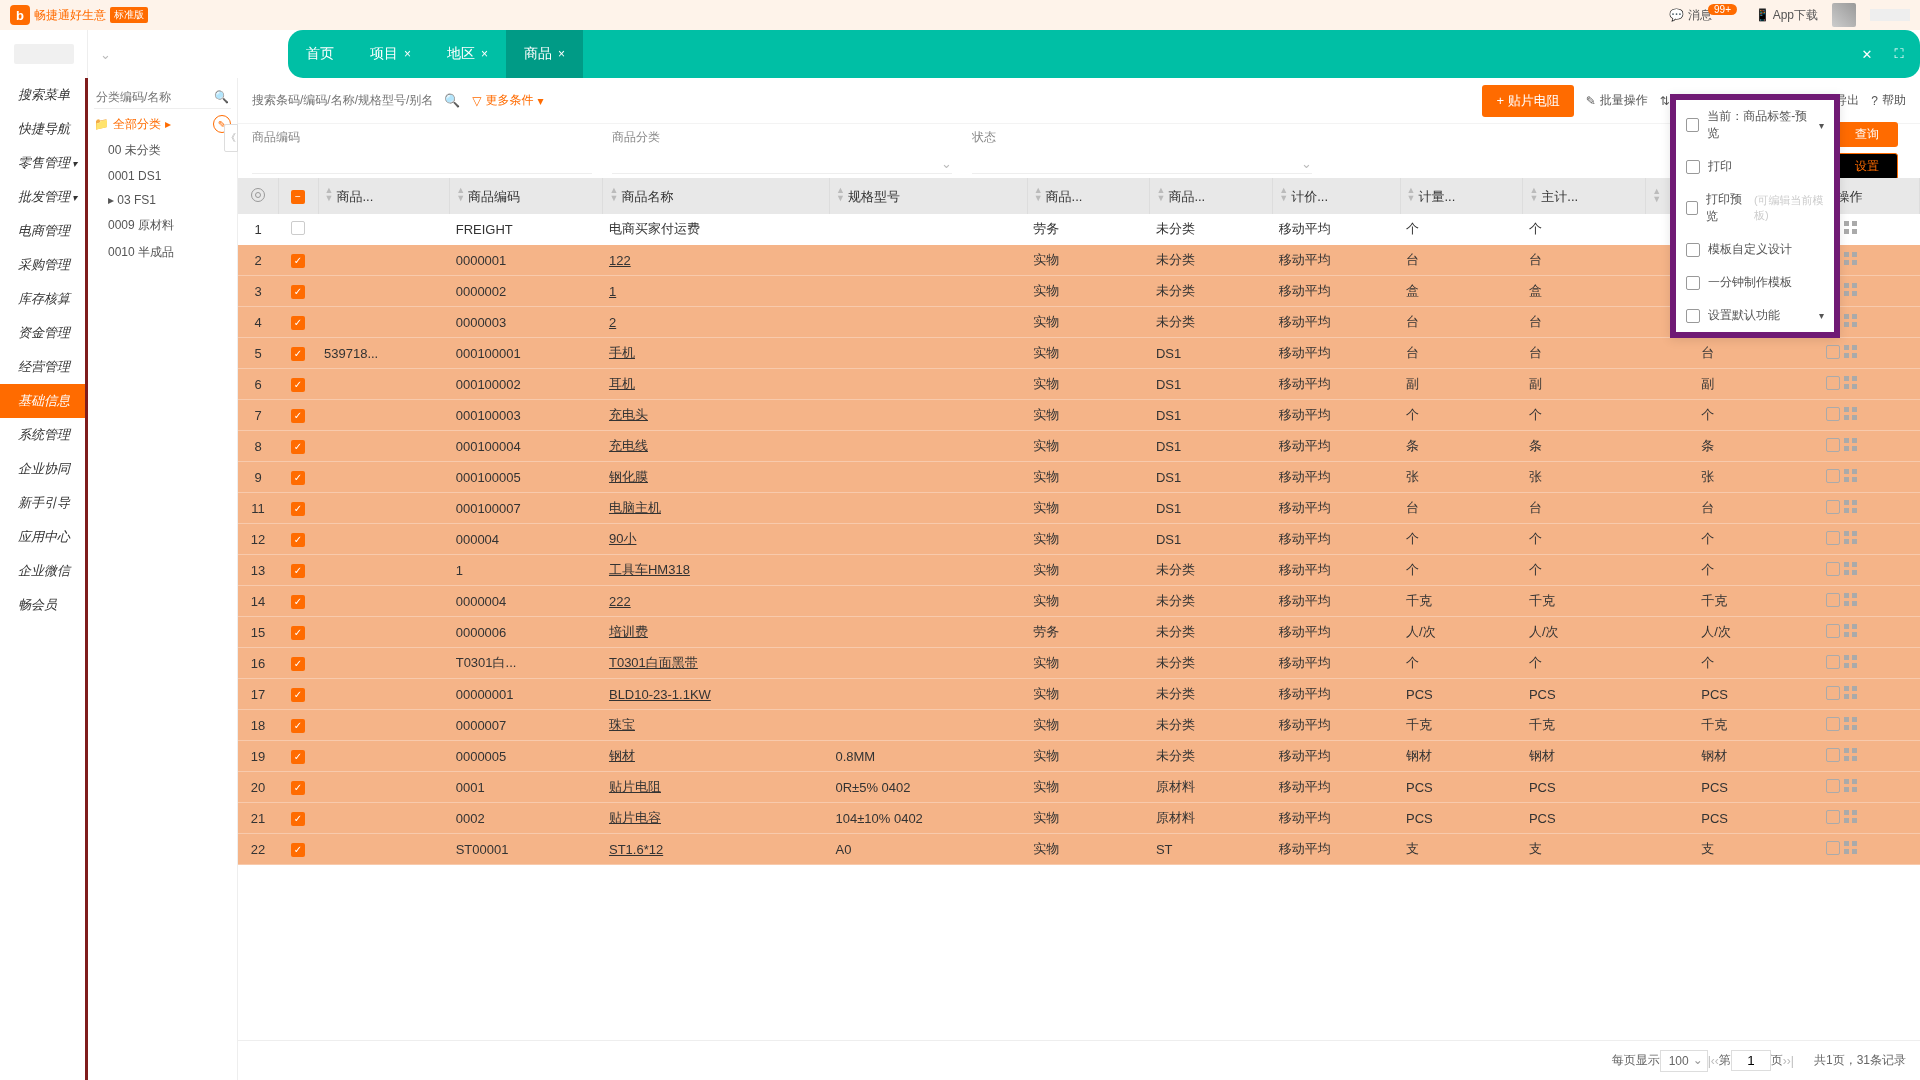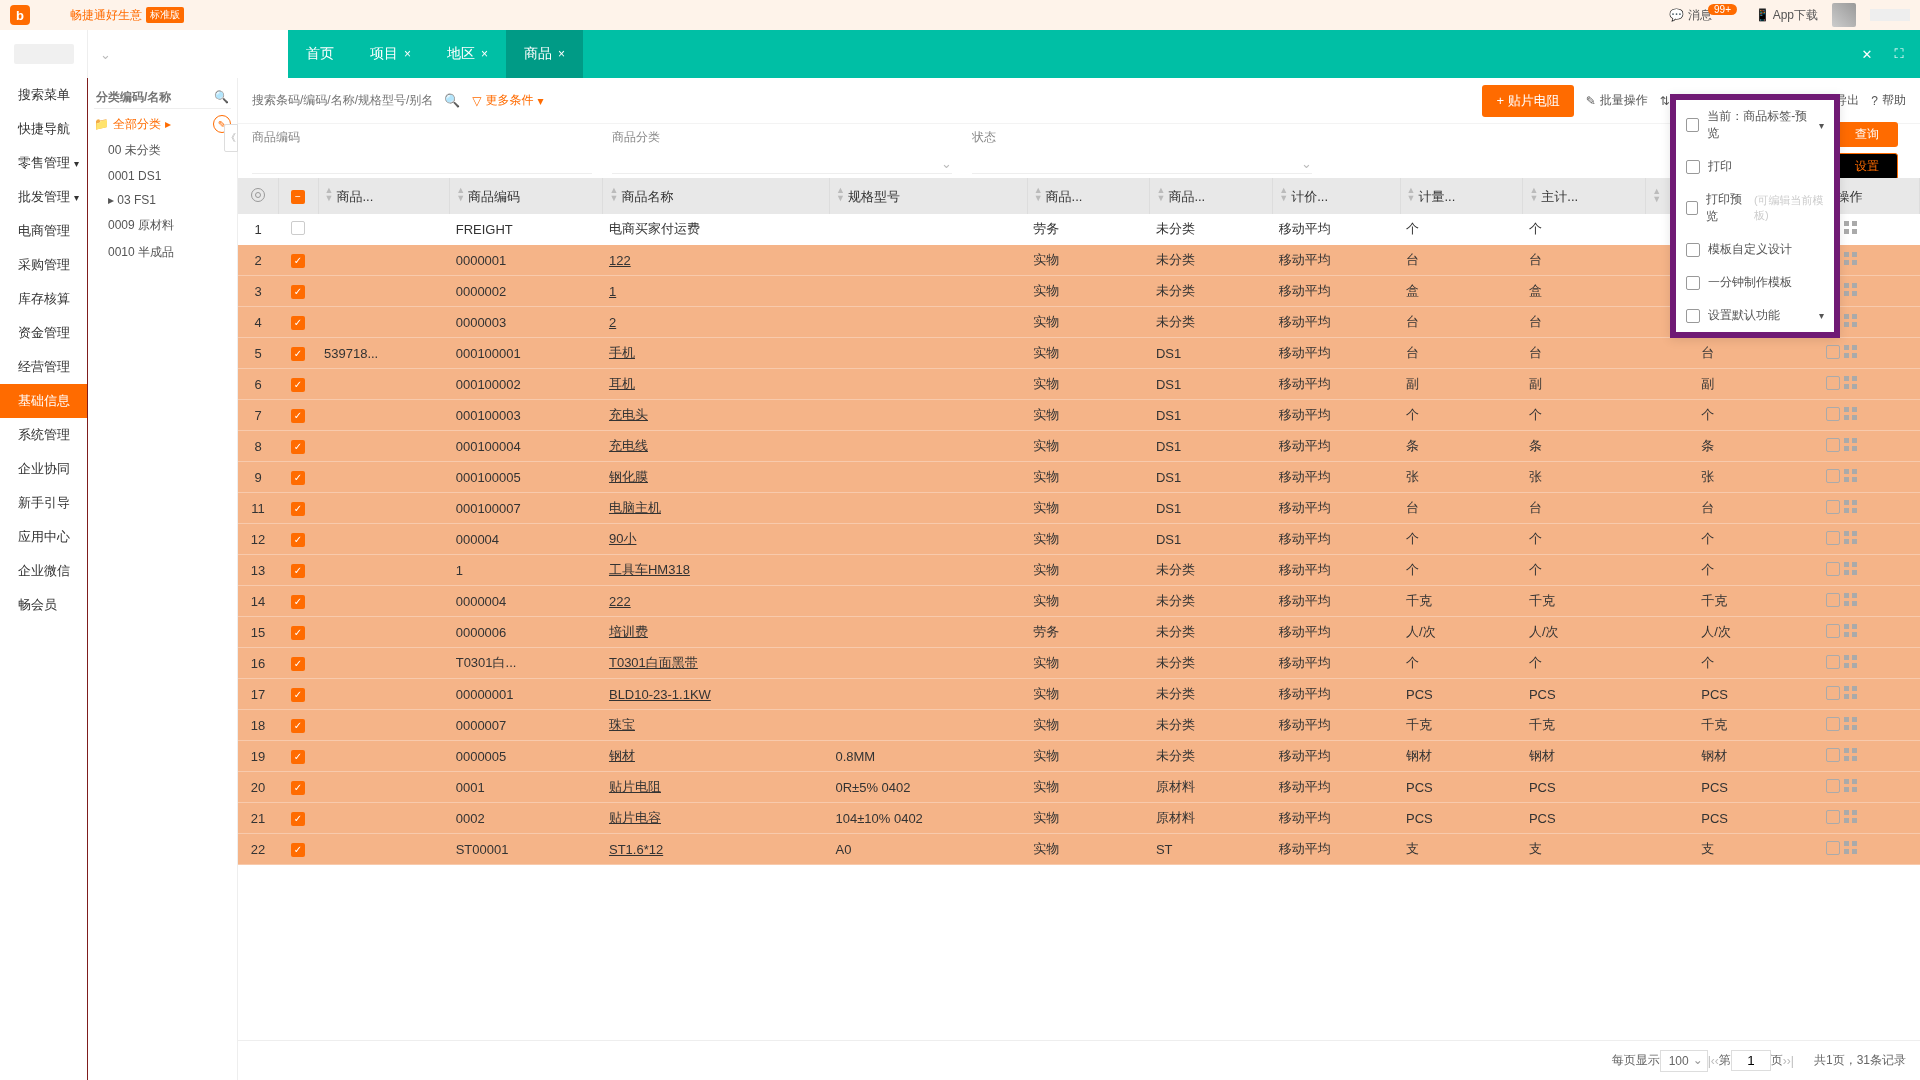--- a/index.html
+++ b/index.html
@@ -2,49 +2,49 @@
 <html><head>
 <meta charset="utf-8">
 <style>
 * { margin:0; padding:0; box-sizing:border-box; font-family:"Microsoft YaHei",Arial,sans-serif; }
 body { font-size:13px; color:#333; background:#fff; overflow:hidden; }
 
 
 .hdr { height:30px; background:#fef3ea; display:flex; align-items:center; justify-content:space-between; padding:0 10px; }
 .logo { display:flex; align-items:center; gap:4px; }
 .logo-icon { width:20px; height:20px; background:#ff6b00; border-radius:4px; display:flex; align-items:center; justify-content:center; color:#fff; font-weight:bold; }
-.logo-txt { color:#ff6b00; font-size:12px;margin-left:36px; }
+.logo-txt { color:#ff6b00; font-size:12px; }
 .logo-sub { background:#ff6b00; color:#fff; font-size:10px; padding:1px 4px; border-radius:2px; }
 .hdr-r { display:flex; align-items:center; gap:14px; font-size:12px; color:#555; }
 .badge { background:#ff6b00; color:#fff; font-size:10px; border-radius:8px; padding:0 6px; position:relative; top:-6px; left:-4px; }
 .avatar { width:24px; height:24px; background:linear-gradient(45deg,#ccc,#999); border-radius:2px; }
 
 
 .row2 { height:48px; display:flex; }
 .company { width:88px; background:#fff; display:flex; align-items:center; justify-content:center; border-right:1px solid #eee; }
 .company-box { background:#f0f0f0; width:60px; height:20px; border-radius:2px; }
 .company-area { flex:0 0 200px; display:flex; align-items:center; padding-left:12px; color:#999; }
-.tabbar { flex:1; background:#00bfa5; display:flex; align-items:stretch; }
+.tabbar { flex:1; background:#00bfa5; display:flex; align-items:stretch;border-radius:15px; }
 .tab { padding:0 18px; display:flex; align-items:center; color:#fff; cursor:pointer; font-size:14px; position:relative; }
 .tab.active { background:#009b86; }
 .tab-x { margin-left:6px; font-size:12px; }
 .tabbar-r { margin-left:auto; display:flex; align-items:center; gap:10px; padding-right:10px; color:#fff; }
 .tb-icon { width:22px; height:22px; display:flex; align-items:center; justify-content:center; cursor:pointer; }
 
 
 .main { display:flex; height:calc(100vh - 78px); }
-.sidebar { width:88px; background:#fff; border-right:1px solid #7f1d1d; overflow-y:auto; }
+.sidebar { width:88px; background:#fff; border-right:3px solid #7f1d1d; overflow-y:auto;font-style:italic; }
 .sb-item { height:34px; display:flex; align-items:center; padding-left:18px; cursor:pointer; font-size:13px; }
 .sb-item.active { background:#ff6b00; color:#fff; }
 .sb-item .caret { margin-left:auto; margin-right:8px; font-size:10px; }
 
 
 .treepanel { width:150px; border-right:1px solid #eee; padding:8px 6px; font-size:12px; position:relative; }
 .tree-search { display:flex; align-items:center; border-bottom:1px solid #eee; padding:4px 2px; margin-bottom:6px; }
-.tree-search input { border:none; width:100px; font-size:12px; outline:none;font-weight:bold; }
+.tree-search input { border:none; width:100px; font-size:12px; outline:none; }
 .tree-search .sicon { color:#ff6b00; margin-left:auto; }
 .tree-root { display:flex; align-items:center; color:#ff6b00; gap:4px; margin:4px 0; }
 .tree-root .edit { width:18px; height:18px; border:1px solid #ff6b00; border-radius:50%; display:flex; align-items:center; justify-content:center; margin-left:auto; font-size:10px; cursor:pointer; }
 .tree-node { padding:5px 0 5px 14px; cursor:pointer; color:#555; }
 .collapse-btn { position:absolute; right:-1px; top:46px; width:14px; height:28px; border:1px solid #ddd; background:#fff; display:flex; align-items:center; justify-content:center; font-size:10px; color:#999; cursor:pointer; border-radius:2px 0 0 2px;}
 
 
 .content { flex:1; display:flex; flex-direction:column; overflow:hidden; }
 .toolbar { height:46px; display:flex; align-items:center; padding:16px 14px; gap:12px; border-bottom:1px solid #f3f3f3; }
 .tb-search { border:none; border-bottom:1px solid transparent; width:180px; font-size:12px; outline:none; color:#999; }

